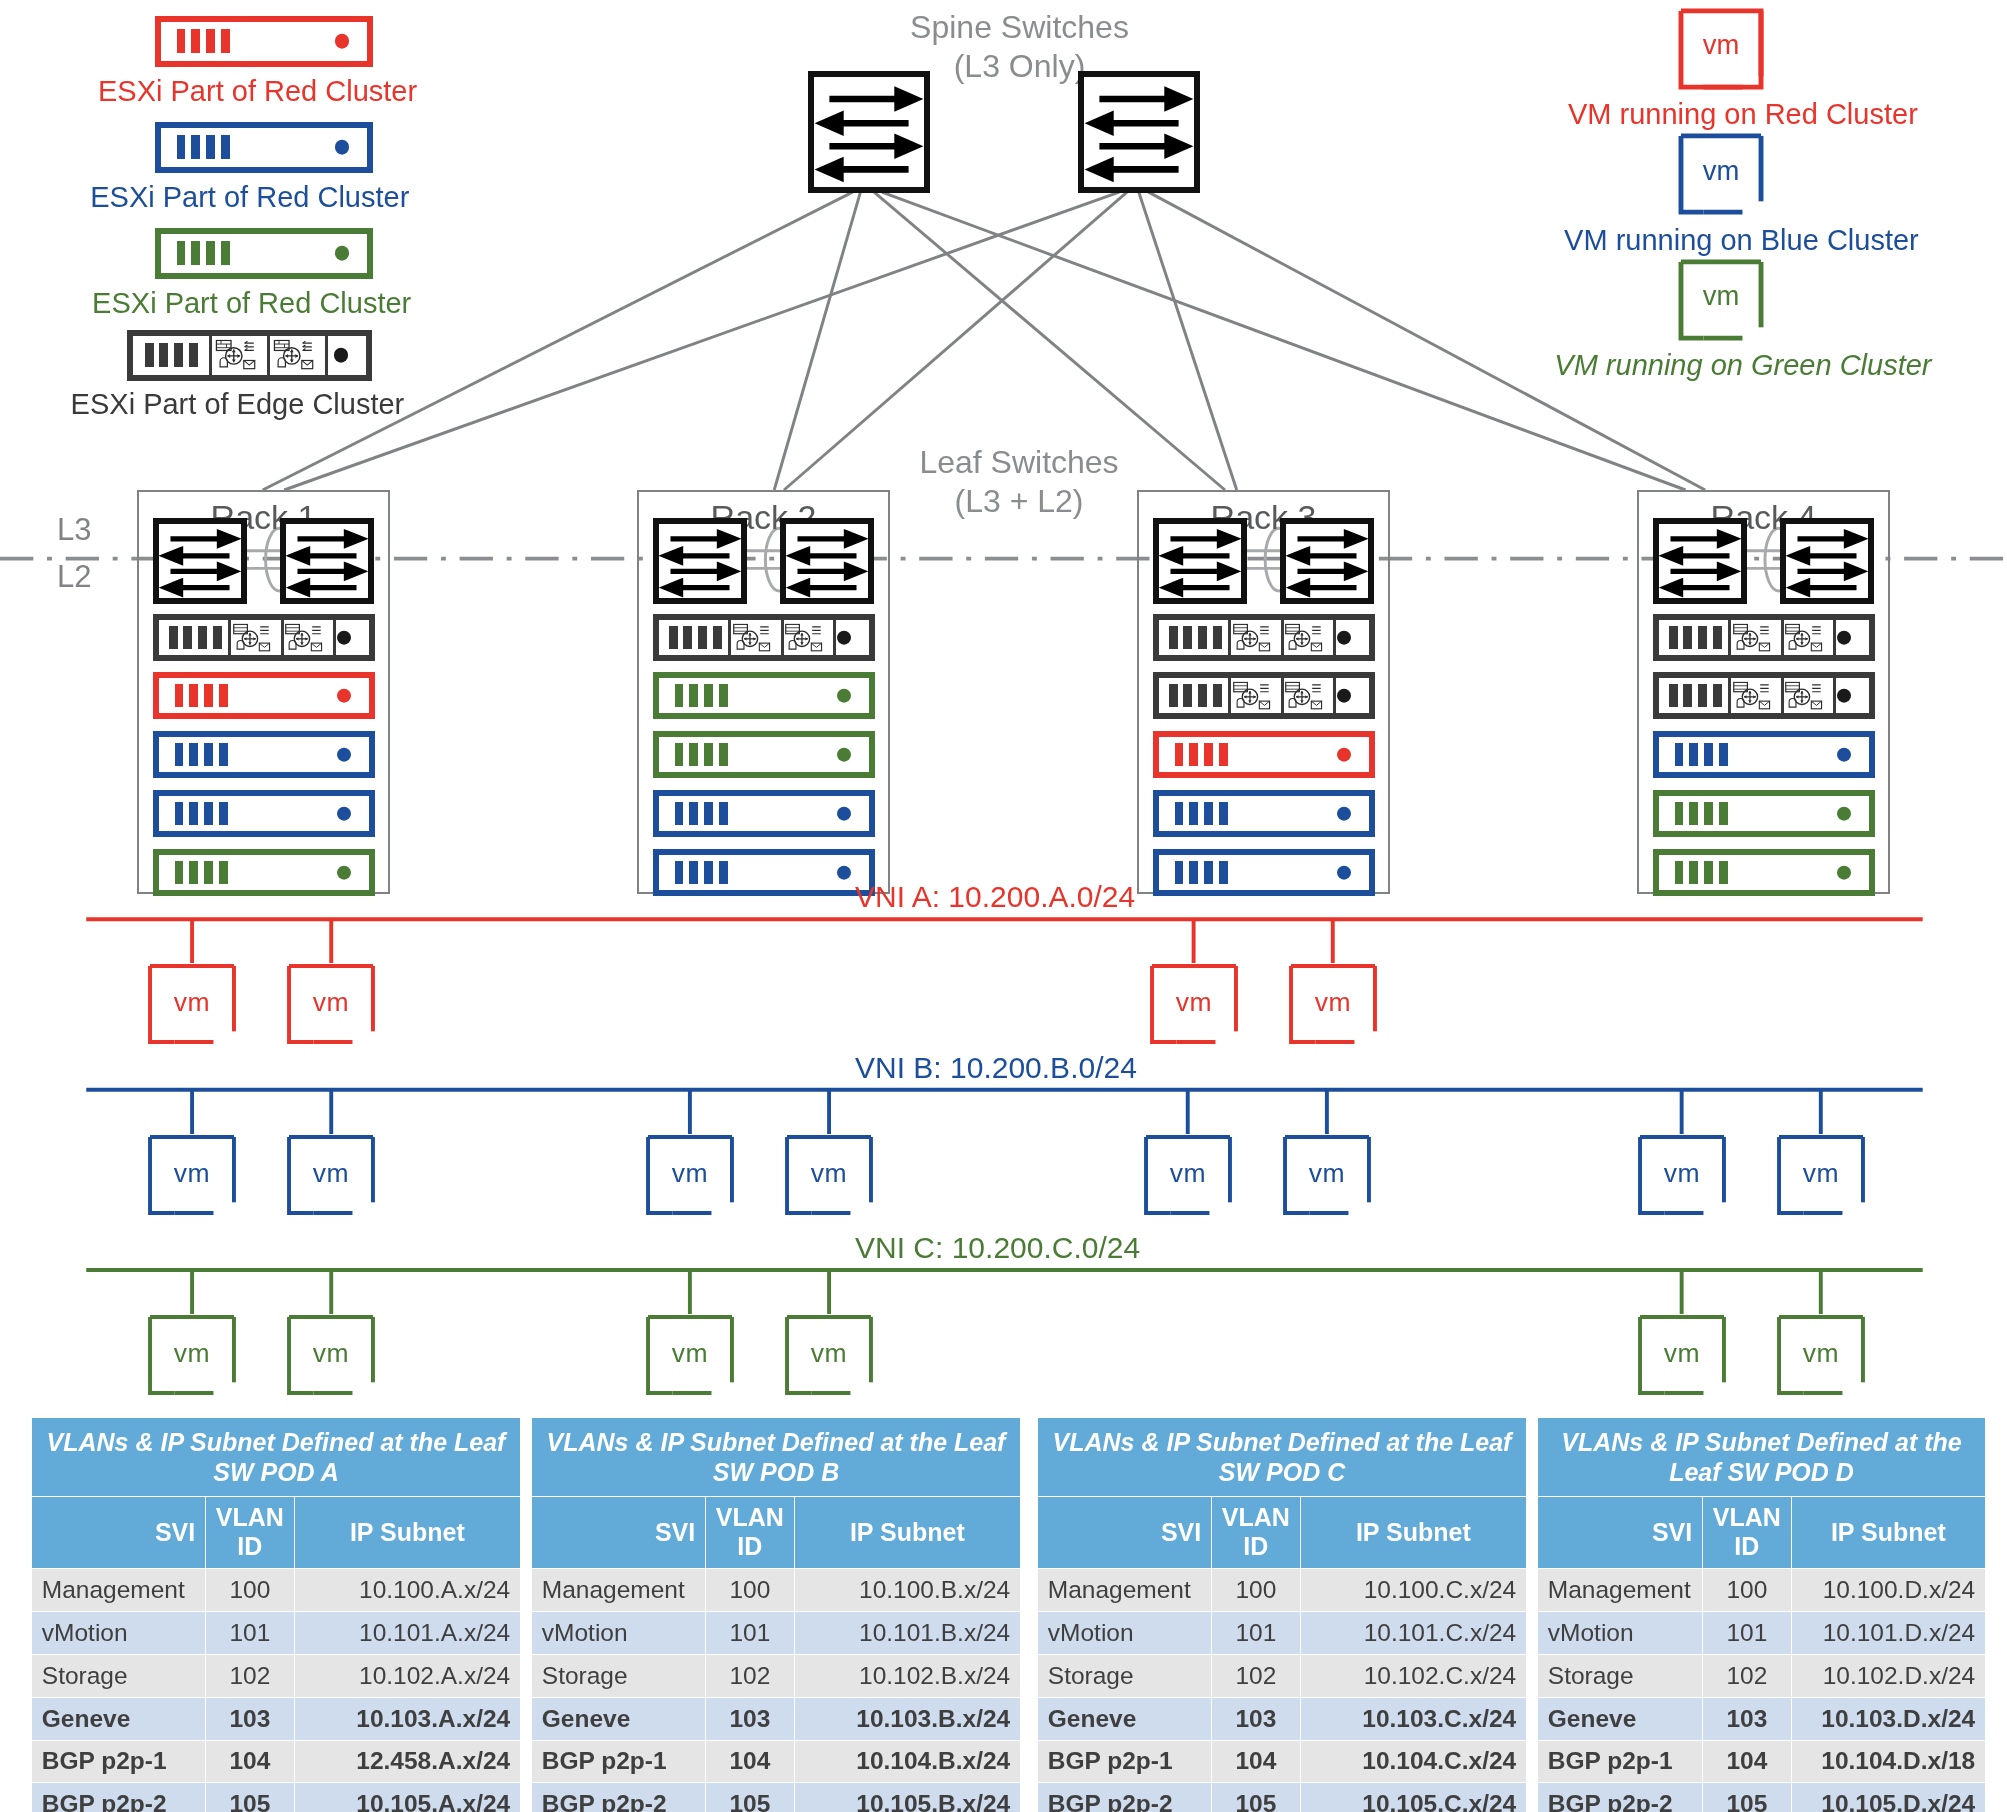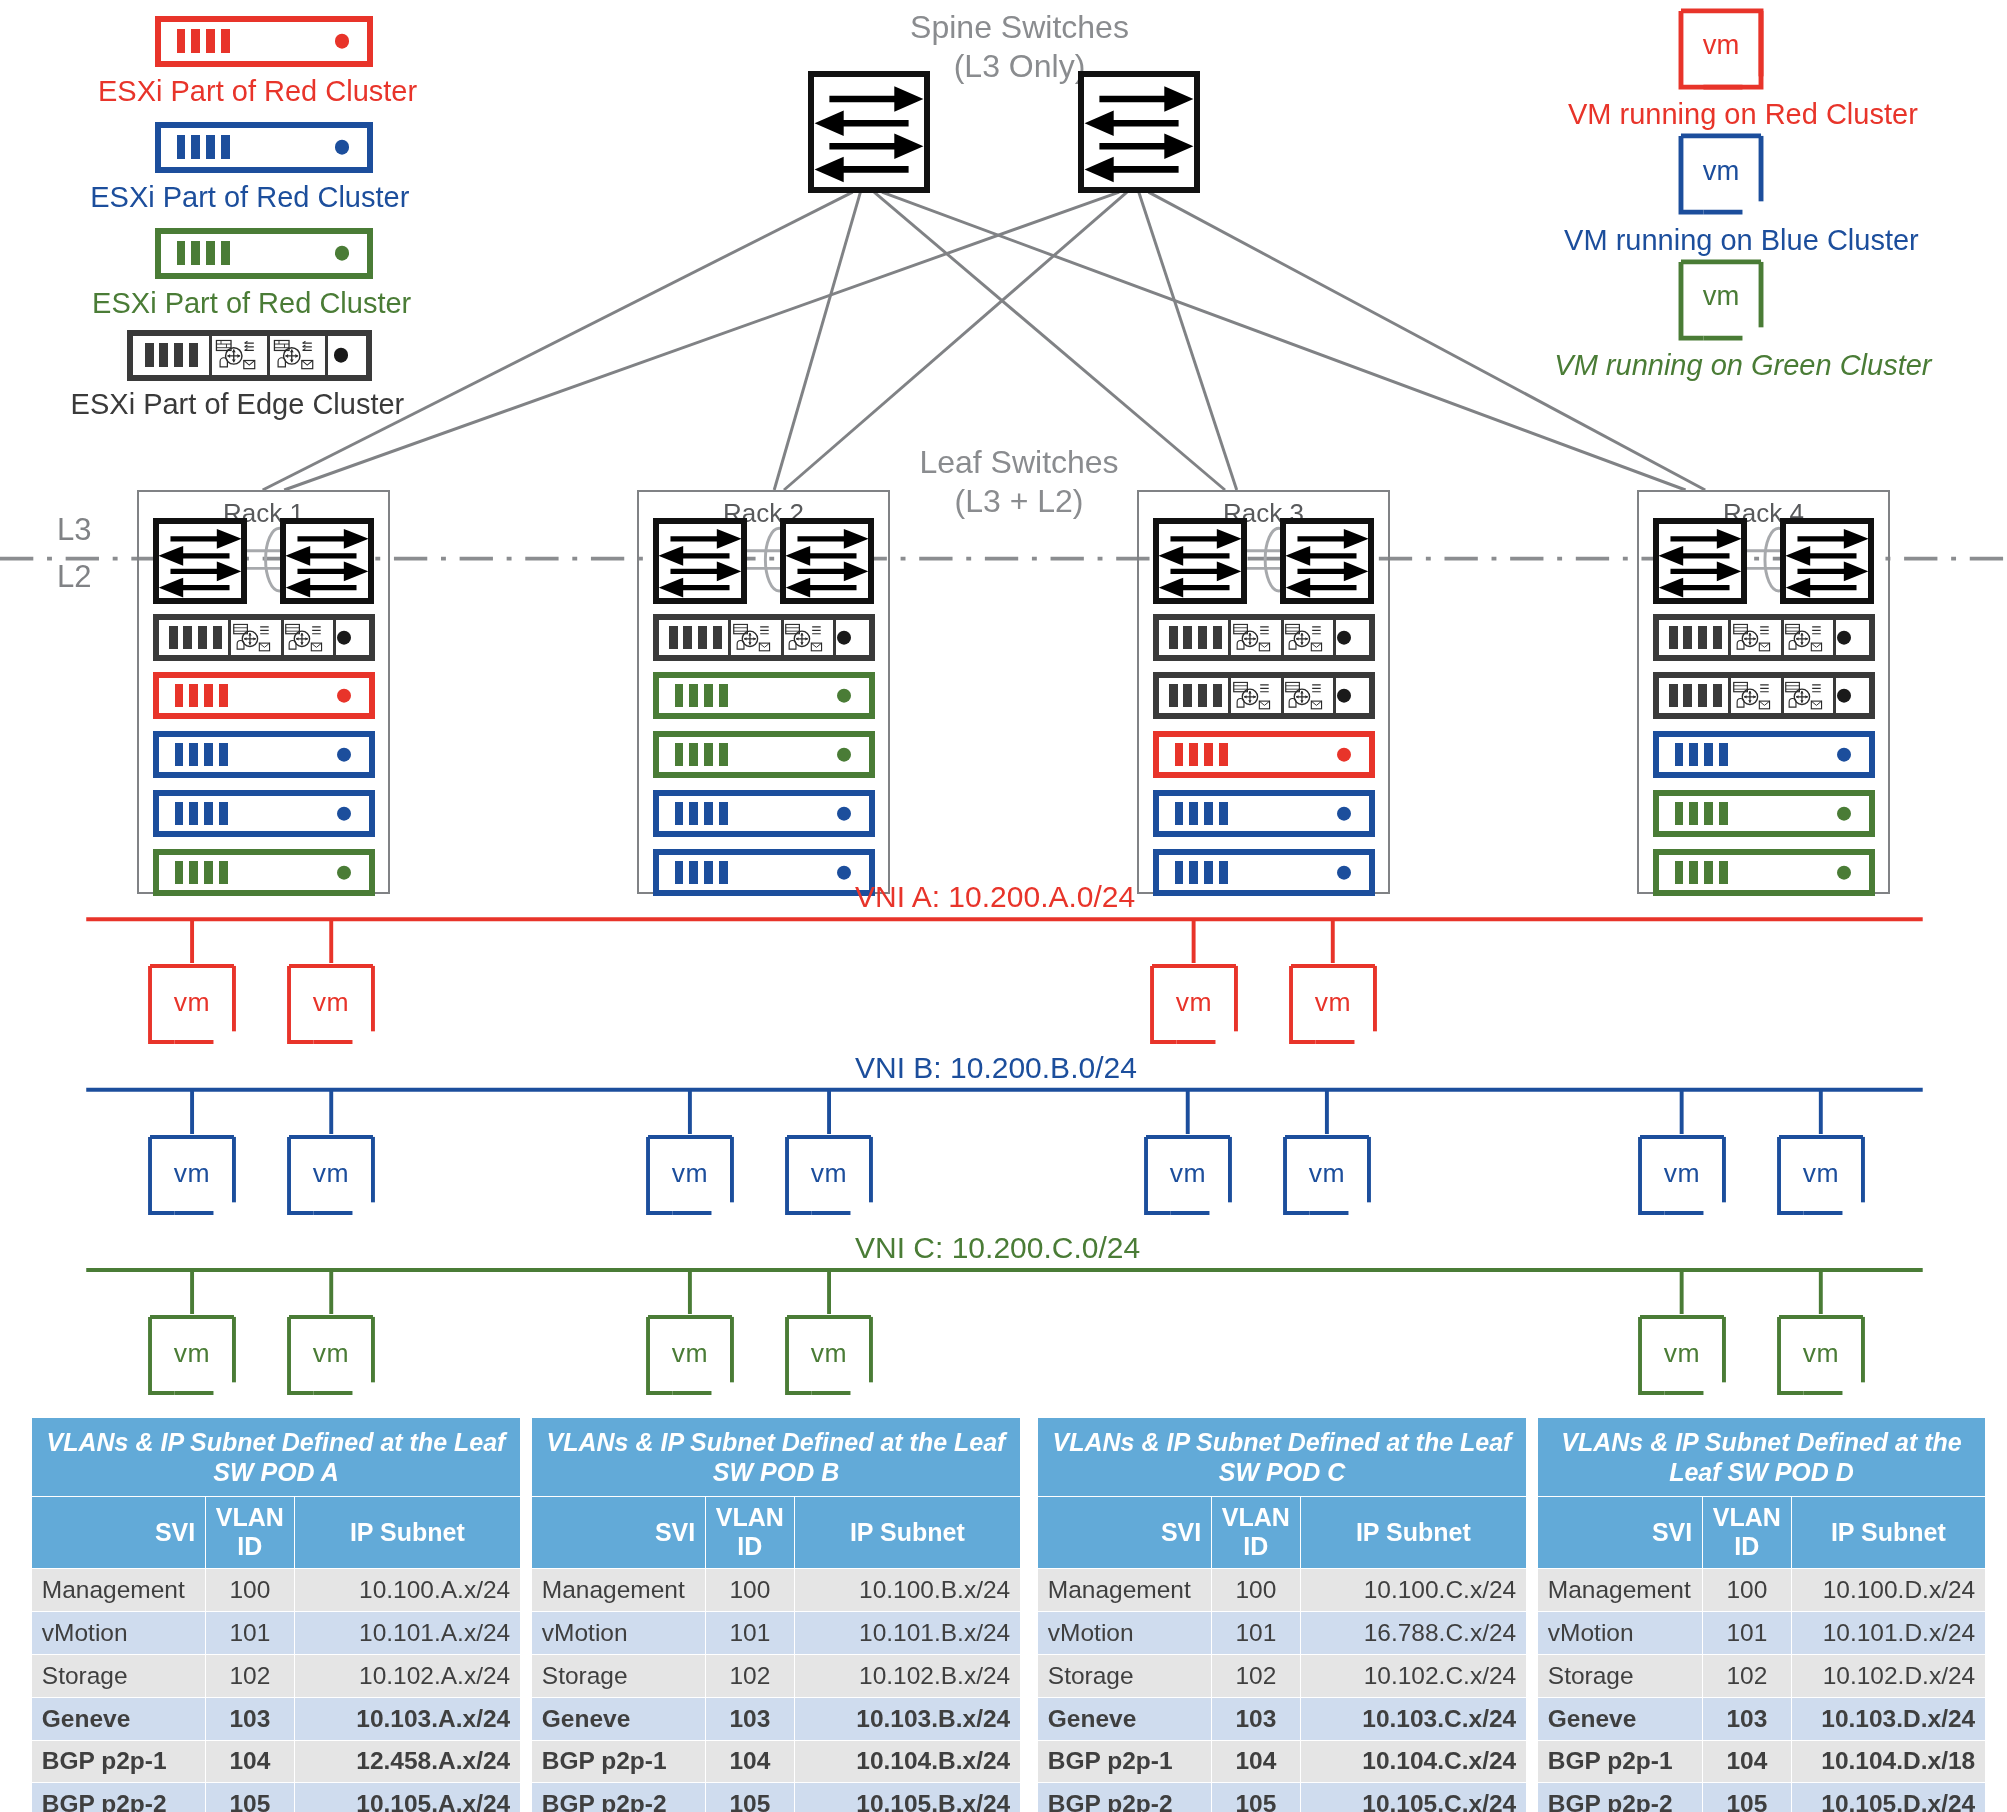--- a/index.html
+++ b/index.html
@@ -69,21 +69,21 @@
 
   
   .hd { position:absolute; font-size:32px; color:#8a8c8f; text-align:center; line-height:1.22; }
 
   
   .rack {
     position:absolute; border:2.9px solid #808285; background:transparent;
   }
   .rack-lbl {
     position:absolute; left:0; right:0; top:5.9px;
-    text-align:center; font-size:26px; color:#58595b;
+    text-align:center; font-size:34px; color:#58595b;
   }
 
   
   .l32 { position:absolute; font-size:31px; color:#808285; }
 
   
   .vnilbl { position:absolute; font-size:30px; white-space:nowrap; }
 
   
   .tbl {
@@ -1102,21 +1102,21 @@
     <th class="sub">IP Subnet</th>
   </tr>
   <tr class="odd">
         <td class="svi">Management</td>
         <td class="vid">100</td>
         <td class="sub">10.100.C.x/24</td>
       </tr>
   <tr class="even">
         <td class="svi">vMotion</td>
         <td class="vid">101</td>
-        <td class="sub">16.788.C.x/24</td>
+        <td class="sub">10.101.C.x/24</td>
       </tr>
   <tr class="odd">
         <td class="svi">Storage</td>
         <td class="vid">102</td>
         <td class="sub">10.102.C.x/24</td>
       </tr>
   <tr class="even bold">
         <td class="svi">Geneve</td>
         <td class="vid">103</td>
         <td class="sub">10.103.C.x/24</td>

